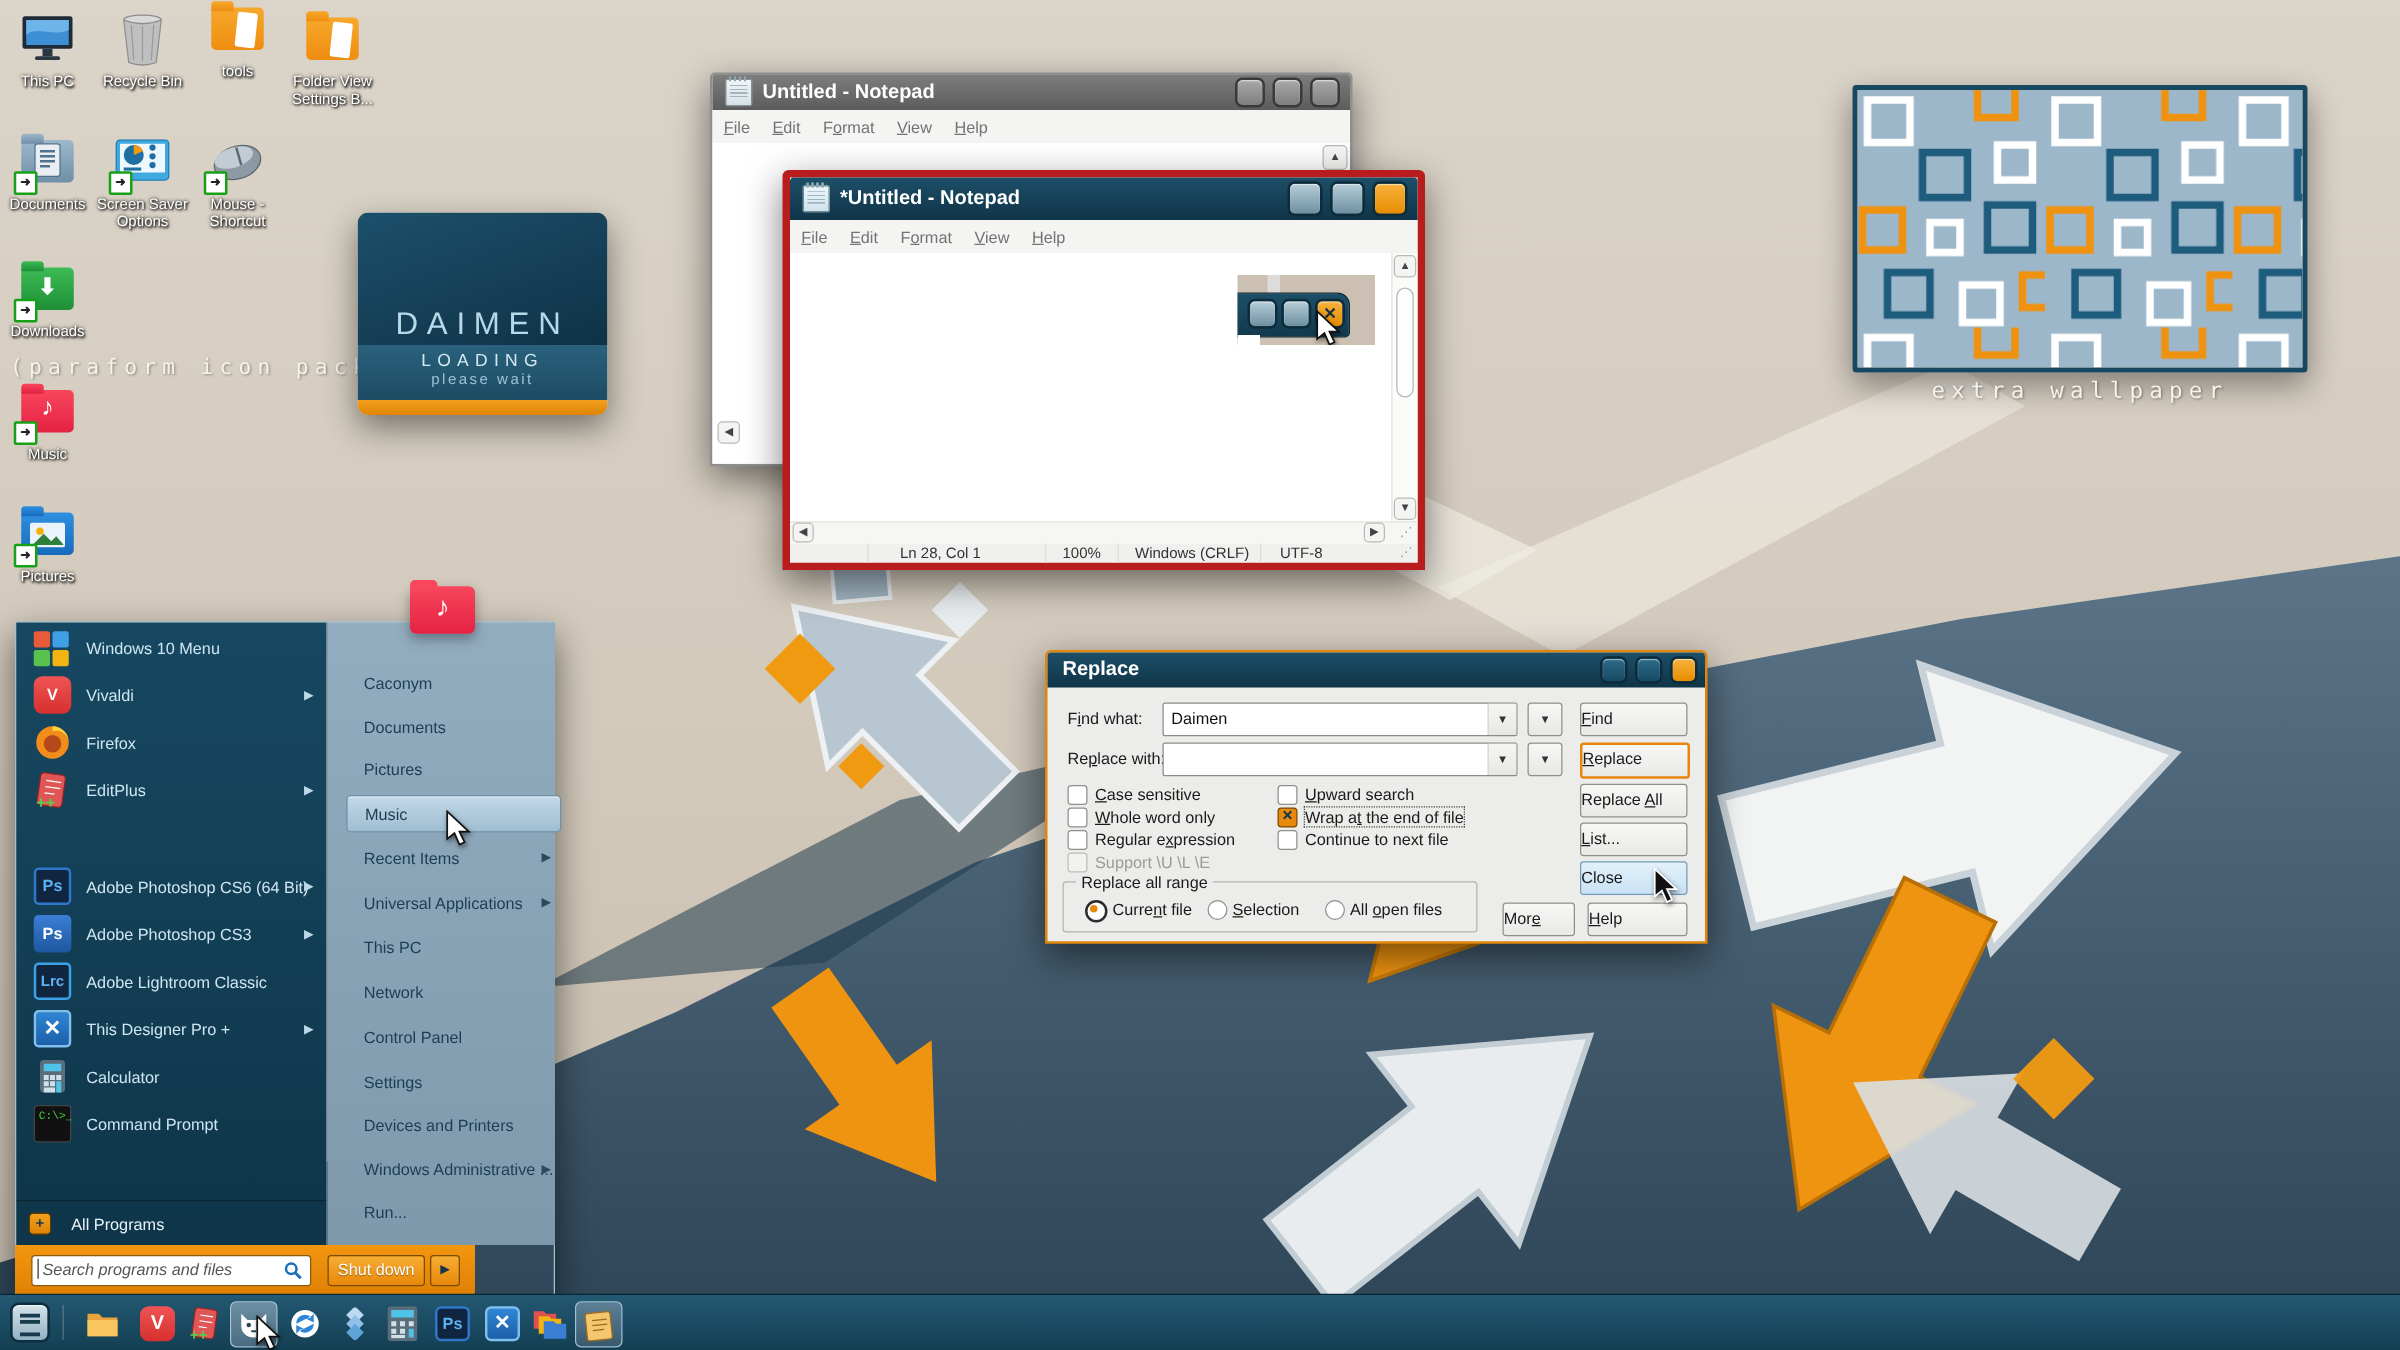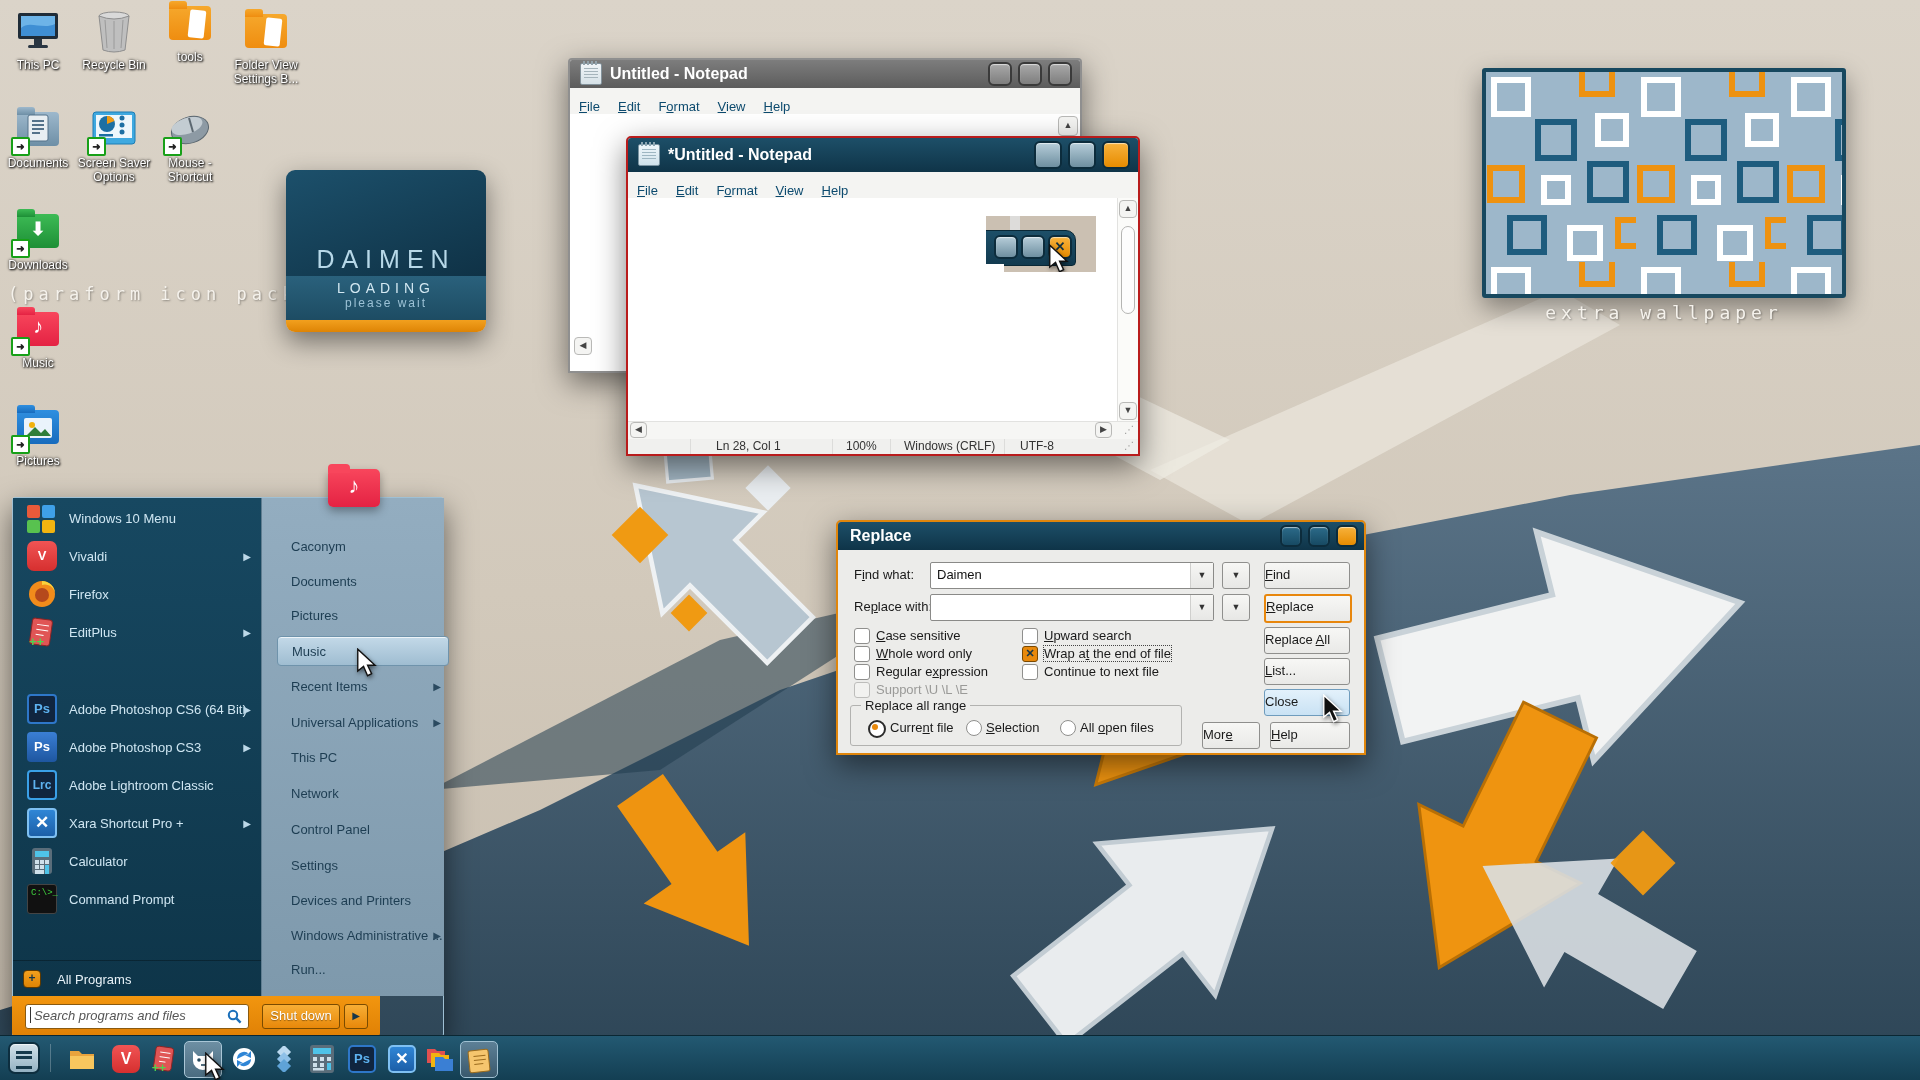--- a/index.html
+++ b/index.html
@@ -21,22 +21,22 @@
   .fold{position:absolute;left:2px;top:8px;width:42px;height:32px;border-radius:4px;}
   .fold:before{content:"";position:absolute;left:0;top:-5px;width:18px;height:8px;border-radius:3px 3px 0 0;background:inherit;}
   .fglyph{position:absolute;width:100%;text-align:center;top:12px;font-size:18px;color:#fff;}
 
   
   .window{box-shadow:0 10px 30px rgba(0,0,0,.5);}
   .titlebar{position:absolute;left:0;top:0;right:0;display:flex;align-items:center;color:#fff;font-weight:bold;font-size:16px;}
   .cap{width:24px;height:24px;border-radius:6px;margin-left:6px;
     background:linear-gradient(#b6cdd9,#6e8fa0);border:2px solid #0c2c3c;box-shadow:inset 0 1px 1px rgba(255,255,255,.6);}
   .cap.close{background:linear-gradient(#f7b23c,#e78c00);}
-  .menubar{position:absolute;left:0;right:0;background:#f4f4f2;display:flex;align-items:flex-end;
-    font-size:13px;color:#0c4a6e;border-bottom:1px solid #dcdcda;}
+  .menubar{position:absolute;left:0;right:0;background:#f4f4f2;display:flex;align-items:center;
+    font-size:13px;color:#737373;border-bottom:1px solid #dcdcda;}
   .menubar span{padding:0 9px;}
   .npicon{width:20px;height:20px;background:linear-gradient(#eef6fa,#cfe2ec);border:1px solid #7b94a2;border-radius:2px;position:relative;margin:0 8px 0 10px;}
   .npicon:before{content:"";position:absolute;left:2px;top:-3px;right:2px;height:4px;
     background:repeating-linear-gradient(90deg,#8aa5b2 0 2px,transparent 2px 4px);}
   .npicon:after{content:"";position:absolute;left:3px;top:4px;right:3px;height:10px;
     background:repeating-linear-gradient(#9db6c2 0 1px,transparent 1px 3px);}
 
   
   .sb-btn{position:absolute;background:#f4f4f2;border:1px solid #b9b9b7;border-radius:4px;
     font-size:9px;color:#444;text-align:center;}
@@ -281,21 +281,21 @@
       <span><u>E</u>dit</span>
       <span>F<u>o</u>rmat</span>
       <span><u>V</u>iew</span>
       <span><u>H</u>elp</span>
     </div>
     <div class="abs" style="left:0;top:54px;right:0;bottom:0;background:#fff"></div>
     <div class="sb-btn" style="right:2px;top:56px;width:18px;height:18px;line-height:17px">▲</div>
     <div class="sb-btn" style="left:4px;bottom:16px;width:16px;height:16px;line-height:15px">◀</div>
   </div>
 
-  <div class="abs window" style="left:626px;top:136px;width:514px;height:320px;background:#fff;border:2px solid #b91c1c;border-radius:5px 5px 0 0;box-sizing:border-box">
+  <div class="abs window" style="left:626px;top:136px;width:514px;height:320px;background:#fff;border:6px solid #b91c1c;border-radius:5px 5px 0 0;box-sizing:border-box">
     <div class="titlebar" style="height:34px;background:linear-gradient(#1d4f68,#0f3448);border-radius:3px 3px 0 0">
       <span class="npicon"></span>
       <span>*Untitled - Notepad</span>
       <span style="flex:1"></span>
       <span class="cap"></span>
       <span class="cap"></span>
       <span class="cap close" style="margin-right:8px"></span>
     </div>
     <div class="menubar" style="top:34px;height:26px">
       <span><u>F</u>ile</span>
@@ -453,21 +453,21 @@
       <span class="sicon" style="background:linear-gradient(#3a7fd4,#1e56a0);border-radius:4px;color:#fff;font-weight:bold;font-size:13px;text-align:center;line-height:30px">Ps</span>
       <span>Adobe Photoshop CS3</span>
         <span class="sm-arrow">▶</span>
     </div>
     <div class="sm-left-item" style="top:268px">
       <span class="sicon" style="background:#10253f;border:2px solid #3aa0e8;box-sizing:border-box;border-radius:4px;color:#5db2f0;font-weight:bold;font-size:12px;text-align:center;line-height:26px">Lrc</span>
       <span>Adobe Lightroom Classic</span>
     </div>
     <div class="sm-left-item" style="top:306px">
       <span class="sicon" style="background:linear-gradient(#2f86d6,#1c5fa8);border:2px solid #7fc0f2;box-sizing:border-box;border-radius:4px;color:#fff;font-weight:bold;font-size:17px;text-align:center;line-height:26px">✕</span>
-      <span>Xara Shortcut Pro +</span>
+      <span>This Designer Pro +</span>
         <span class="sm-arrow">▶</span>
     </div>
     <div class="sm-left-item" style="top:382px">
       <span class="sicon" style="background:#111;border-radius:3px;border:1px solid #444;box-sizing:border-box">
         <span style="position:absolute;left:3px;top:3px;color:#3fd43f;font-size:9px;font-family:'Liberation Mono',monospace">C:\&gt;_</span>
       </span>
       <span>Command Prompt</span>
     </div>
     <div class="sm-left-item" style="top:344px">
       <span class="sicon">

